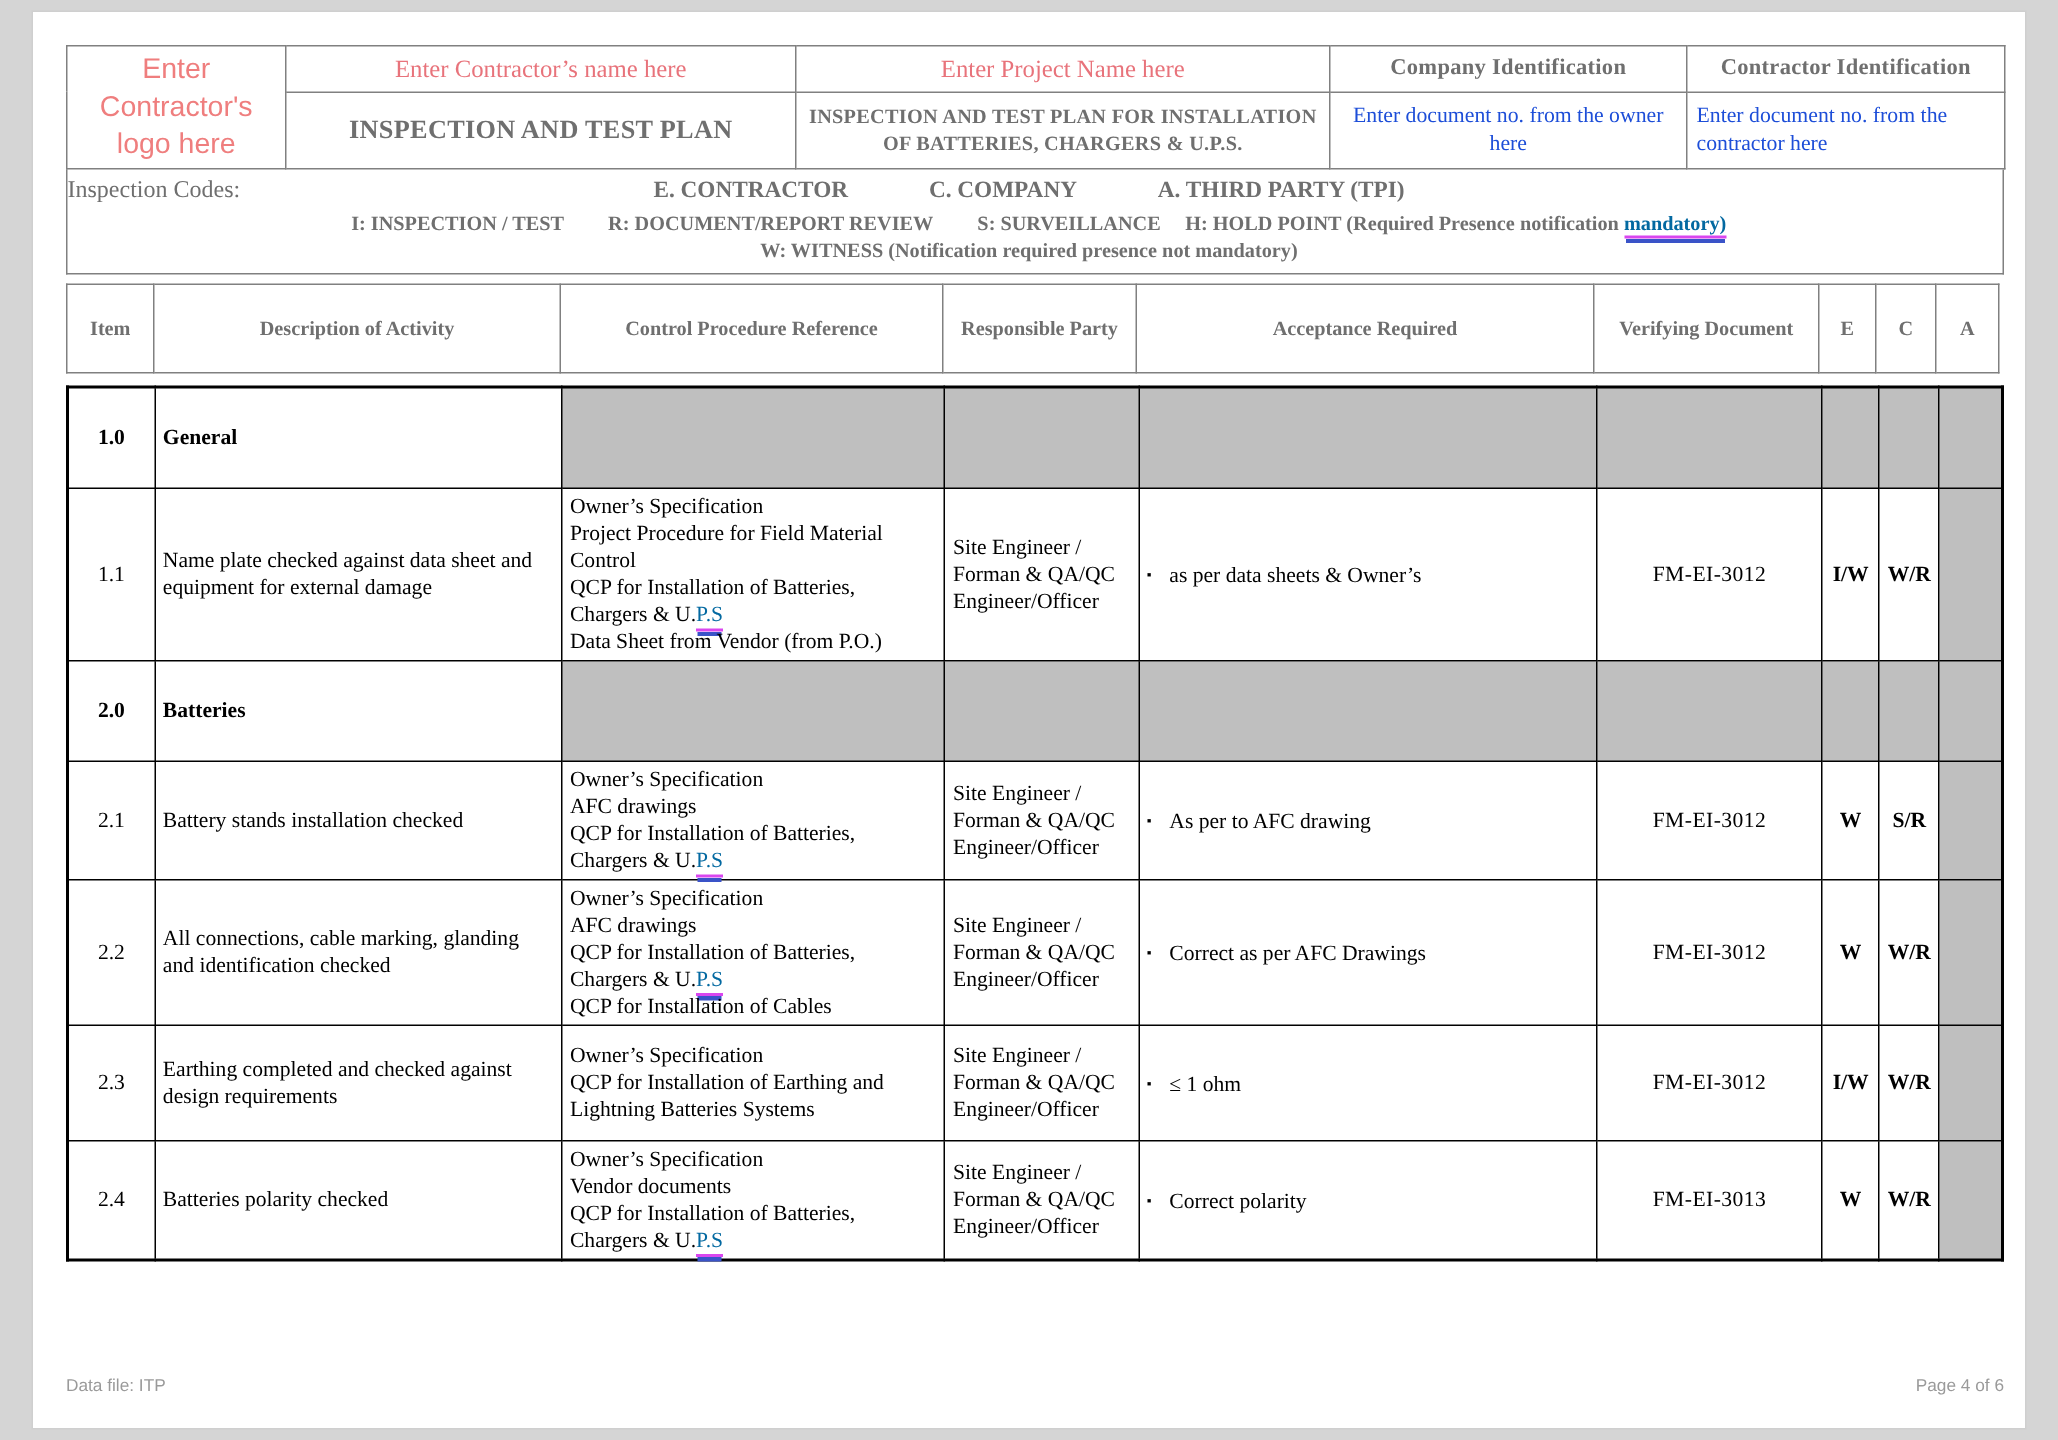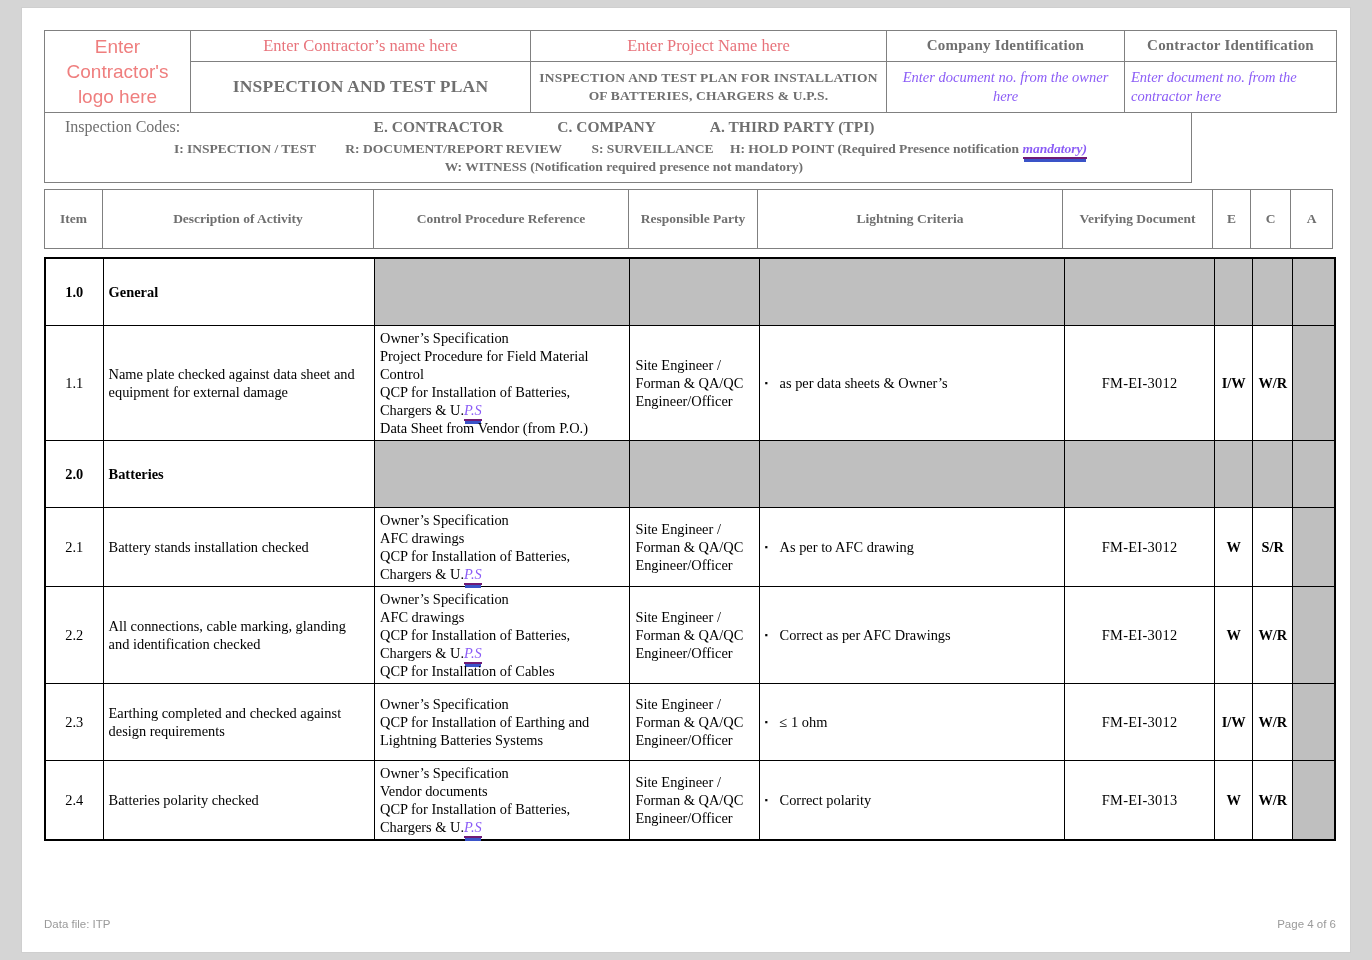--- a/index.html
+++ b/index.html
@@ -49,60 +49,58 @@
     text-align:left;
     padding-left:4px;
   }
   .ph{                     
     color:#e8737b;
     font-weight:normal;
     font-size:16.5px;
     line-height:20px;
   }
   .ph-sm{
-    color:#8b5cf6;
+    color:#1d4ed8;
     font-size:14.5px;
     font-weight:normal;
     line-height:19px;
-    font-style:italic;
   }
   .gt{                     
     color:#6f6f6f;
     font-weight:bold;
     letter-spacing:.2px;
   }
   .gt-lg{font-size:17.5px;}
   .gt-md{font-size:15px;line-height:19px;}
   .gt-sm{font-size:13.5px;line-height:18px;}
 
   
   .codes{
-    width:1148px;
+    width:1292px;
     box-sizing:border-box;
     border:1.6px solid #808080;
     border-top:none;
     color:#6f6f6f;
-    padding:4px 8px 6px 20px;
+    padding:4px 8px 6px 0;
   }
   .codes .row1{font-size:16px;line-height:20px;position:relative;}
   .codes .ic{position:absolute;left:0;top:0;font-weight:normal;}
   .codes .row1 .mid{display:block;text-align:center;font-weight:bold;font-size:15.5px;}
   .codes .row1 .mid span{margin:0 25px;}
   .codes .row2{
     text-align:center;font-weight:bold;font-size:13.5px;line-height:19px;margin-top:2px;
   }
   .codes .row2 span.sp{margin:0 13px;}
   .codes .row3{text-align:center;font-weight:bold;font-size:13.5px;line-height:18px;}
   .blueu{
-    color:#8b5cf6;
+    color:#0369a1;
     text-decoration:none;
-    border-bottom:2px solid #701a75;
+    border-bottom:2px solid #d946ef;
     box-shadow:0 4px 0 -1px #3a53c8;
     padding-bottom:1px;
-    font-style:italic;
   }
 
   
   table.colh{
     width:1188px;
     border-collapse:collapse;
     table-layout:fixed;
     margin-top:6px;
   }
   table.colh th{
@@ -235,21 +233,21 @@
           <col class="w-e">
           <col class="w-c">
           <col class="w-a">
       </colgroup>
       <tbody>
       <tr>
         <th>Item</th>
         <th class="h-desc">Description of Activity</th>
         <th>Control Procedure Reference</th>
         <th>Responsible Party</th>
-        <th>Lightning Criteria</th>
+        <th>Acceptance Required</th>
         <th>Verifying Document</th>
         <th>E</th>
         <th>C</th>
         <th>A</th>
       </tr>
       </tbody>
     </table>
 
     <table class="main">
       <colgroup>

